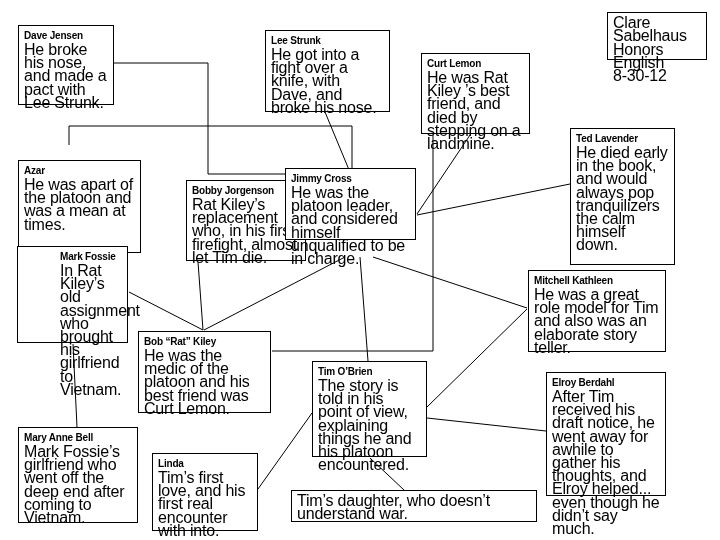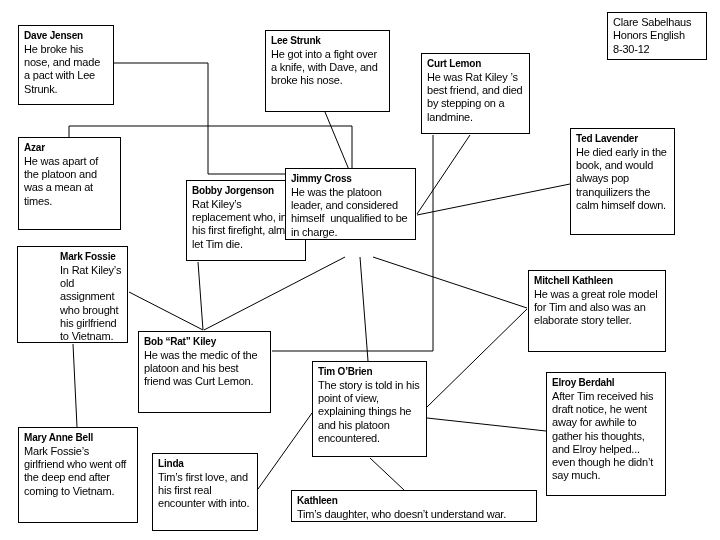--- a/index.html
+++ b/index.html
@@ -7,30 +7,30 @@
     position:relative;width:720px;height:540px;background:#ffffff;overflow:hidden;
     font-family:"Liberation Sans","DejaVu Sans",sans-serif;color:#000;
   }
   #wires{position:absolute;left:0;top:0;width:720px;height:540px;pointer-events:none;}
   #wires polyline,#wires line{stroke:#000;stroke-width:1;fill:none;}
   .box{
     position:absolute;box-sizing:border-box;background:#fff;border:1.5px solid #000;
     padding:3px 5px 2px 5px;letter-spacing:-0.2px;
   }
   .box-title{font-weight:bold;font-size:10px;line-height:14px;white-space:nowrap;}
-  .box-desc{font-size:11px;line-height:13.2px;white-space:pre-wrap;}
+  .box-desc{font-size:16px;line-height:13.2px;white-space:pre-wrap;}
   
   .b-clare{left:607px;top:12px;width:100px;height:48px;}
   .b-clare .box-desc{line-height:13.3px;}
   
   .b-dave{left:18px;top:25px;width:96px;height:80px;}
   .b-lee{left:265px;top:30px;width:125px;height:82px;}
   .b-curt{left:421px;top:53px;width:109px;height:81px;}
-  .b-ted{left:570px;top:128px;width:105px;height:107px;}
-  .b-azar{left:18px;top:137px;width:103px;height:93px;}
+  .b-ted{left:570px;top:128px;width:105px;height:137px;}
+  .b-azar{left:18px;top:160px;width:123px;height:93px;}
   .b-bobby{left:138px;top:180px;width:120px;height:81px;margin-left:48px;}
   .b-jimmy{left:285px;top:168px;width:131px;height:72px;}
   .b-mark{left:17px;top:246px;width:111px;height:97px;padding-left:42px;}
   .b-mitchell{left:528px;top:270px;width:138px;height:82px;}
   .b-rat{left:138px;top:331px;width:133px;height:82px;}
   .b-tim{left:312px;top:361px;width:115px;height:96px;}
   .b-elroy{left:546px;top:372px;width:120px;height:124px;}
   .b-mary{left:18px;top:427px;width:120px;height:96px;}
   .b-linda{left:152px;top:453px;width:106px;height:78px;}
   .b-kathleen{left:291px;top:490px;width:246px;height:32px;}
@@ -129,17 +129,16 @@
     <div class="box-title">Mary Anne Bell</div>
     <div class="box-desc">Mark Fossie’s girlfriend who went off the deep end after coming to Vietnam.</div>
   </div>
 
   <div class="box b-linda">
     <div class="box-title">Linda</div>
     <div class="box-desc">Tim’s first love, and his first real encounter with into.</div>
   </div>
 
   <div class="box b-kathleen">
-    <div class="box-title">Kathleen</div>
     <div class="box-desc">Tim’s daughter, who doesn’t understand war.</div>
   </div>
 
 </div>
 
 </body></html>

